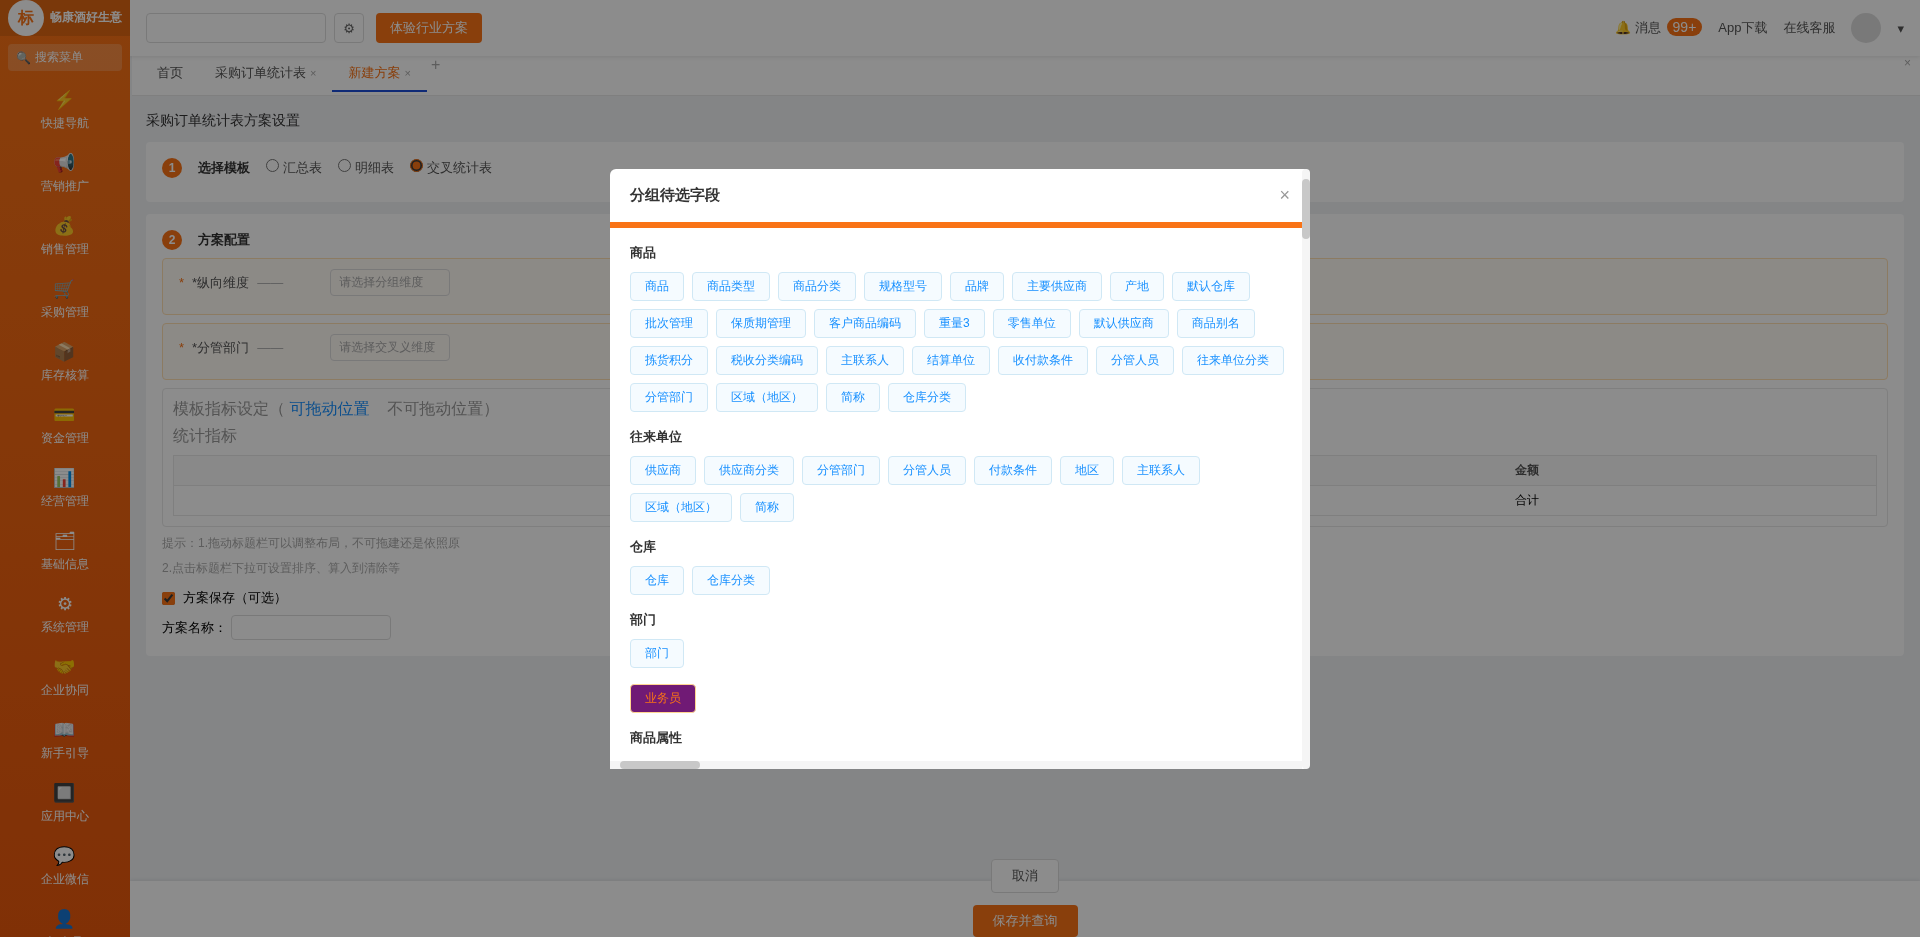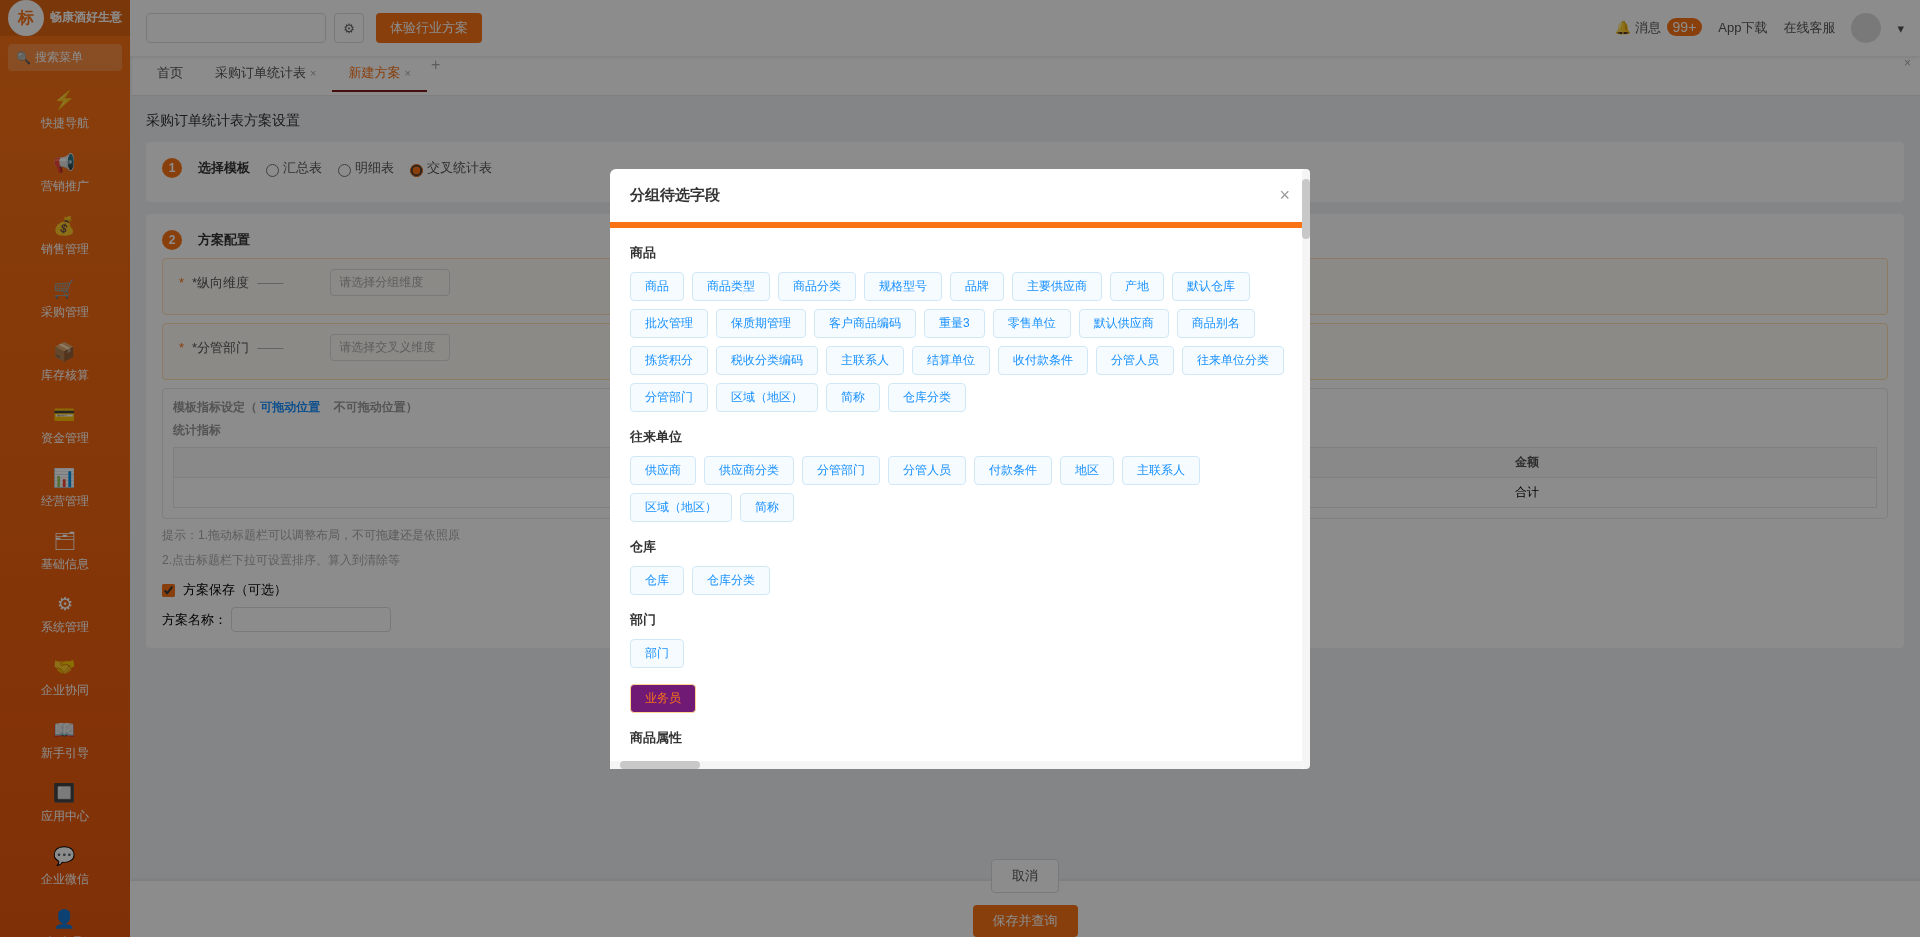--- a/index.html
+++ b/index.html
@@ -20,48 +20,48 @@
     .topbar-search { width: 180px; height: 30px; border: 1px solid #ddd; border-radius: 4px; padding: 0 8px; font-size: 12px; }
     .topbar-settings { width: 30px; height: 30px; border: 1px solid #ddd; border-radius: 4px; display: flex; align-items: center; justify-content: center; cursor: pointer; margin-left: 8px; color: #666; }
     .topbar-trial-btn { margin-left: 12px; background: #f97316; color: #fff; border: none; border-radius: 4px; padding: 6px 14px; cursor: pointer; font-size: 13px; }
     .topbar-right { margin-left: auto; display: flex; align-items: center; gap: 16px; color: #555; font-size: 13px; }
     .topbar-badge { background: #f97316; color: #fff; border-radius: 10px; padding: 1px 6px; font-size: 14px; margin-left: 2px; }
     .avatar { width: 30px; height: 30px; background: #ddd; border-radius: 50%; display: inline-block; }
 
     
     .navtabs { position: fixed; left: 132px; top: 56px; right: 0; height: 40px; background: #fff; border-bottom: 1px solid #e8e8e8; display: flex; align-items: flex-start; padding: 0 9px; z-index: 98; }
     .navtab { padding: 8px 16px; font-size: 13px; color: #555; cursor: pointer; display: flex; align-items: center; gap: 4px; border-bottom: 2px solid transparent; }
-    .navtab.active { color: #f97316; border-bottom: 2px solid #7f1d1d; }
+    .navtab.active { color: #f97316; border-bottom: 2px solid #1d4ed8; }
     .navtab-close { color: #aaa; font-size: 11px; cursor: pointer; }
     .navtab-add { color: #aaa; cursor: pointer; font-size: 16px; margin-left: 4px; }
     .navtab-close-all { margin-left: auto; color: #aaa; cursor: pointer; font-size: 12px; }
 
     
     .main { position: fixed; left: 130px; top: 96px; right: 0; bottom: 0; background: #f0f2f5; overflow: auto; padding: 16px; }
     .page-title { font-size: 14px; color: #333; margin-bottom: 12px; }
 
     
     .step-area { background: #fff; border-radius: 4px; padding: 16px; margin-bottom: 12px; }
     .step-row { display: flex; align-items: center; gap: 16px; margin-bottom: 8px; }
     .step-badge { background: #f97316; color: #fff; width: 20px; height: 20px; border-radius: 50%; display: flex; align-items: center; justify-content: center; font-size: 12px; font-weight: bold; flex-shrink: 0; }
     .step-label { font-size: 13px; font-weight: bold; color: #333; }
     .radio-group { display: flex; align-items: center; gap: 16px; }
-    .radio-item { display: flex; align-items: flex-end; gap: 4px; font-size: 13px; color: #555; cursor: pointer; }
+    .radio-item { display: flex; align-items: flex-start; gap: 4px; font-size: 13px; color: #555; cursor: pointer; }
     .radio-item input { accent-color: #f97316; }
 
     
     .config-area { background: #fff; border-radius: 4px; padding: 16px; }
     .config-label { font-size: 13px; color: #333; margin-bottom: 8px; }
     .config-row { display: flex; align-items: center; gap: 8px; margin-bottom: 8px; }
     .required-star { color: #f97316; }
     .dim-label { color: #555; font-size: 13px; }
     .select-input { border: 1px solid #ddd; border-radius: 4px; padding: 4px 8px; font-size: 12px; color: #aaa; min-width: 120px; margin-left: 39px; }
     .dim-row { background: #fffbf5; border: 1px solid #ffe0b2; border-radius: 4px; padding: 10px 16px; margin-bottom: 8px; }
     .indicators-area { border: 1px solid #e8e8e8; border-radius: 4px; padding: 10px; }
-    .indicators-label { font-size: 12px; color: #999; margin-bottom: 6px; font-weight: bold; }
+    .indicators-label { font-size: 16px; color: #999; margin-bottom: 6px; }
     .stats-table { width: 100%; border-collapse: collapse; margin-top: 8px; }
     .stats-table th, .stats-table td { border: 1px solid #e8e8e8; padding: 6px 12px; font-size: 12px; text-align: center; }
     .stats-table th { background: #fafafa; color: #555; }
     .notes { font-size: 12px; color: #aaa; margin-top: 8px; }
     .save-option { display: flex; align-items: center; gap: 8px; margin-top: 12px; }
     .save-option input[type="checkbox"] { accent-color: #f97316; }
 
     
     .bottombar { position: fixed; left: 0; bottom: 0; width: 130px; height: 48px; background: #e86c12; display: flex; align-items: center; justify-content: space-around; }
     .bottom-icon { color: #fff; font-size: 18px; cursor: pointer; }

